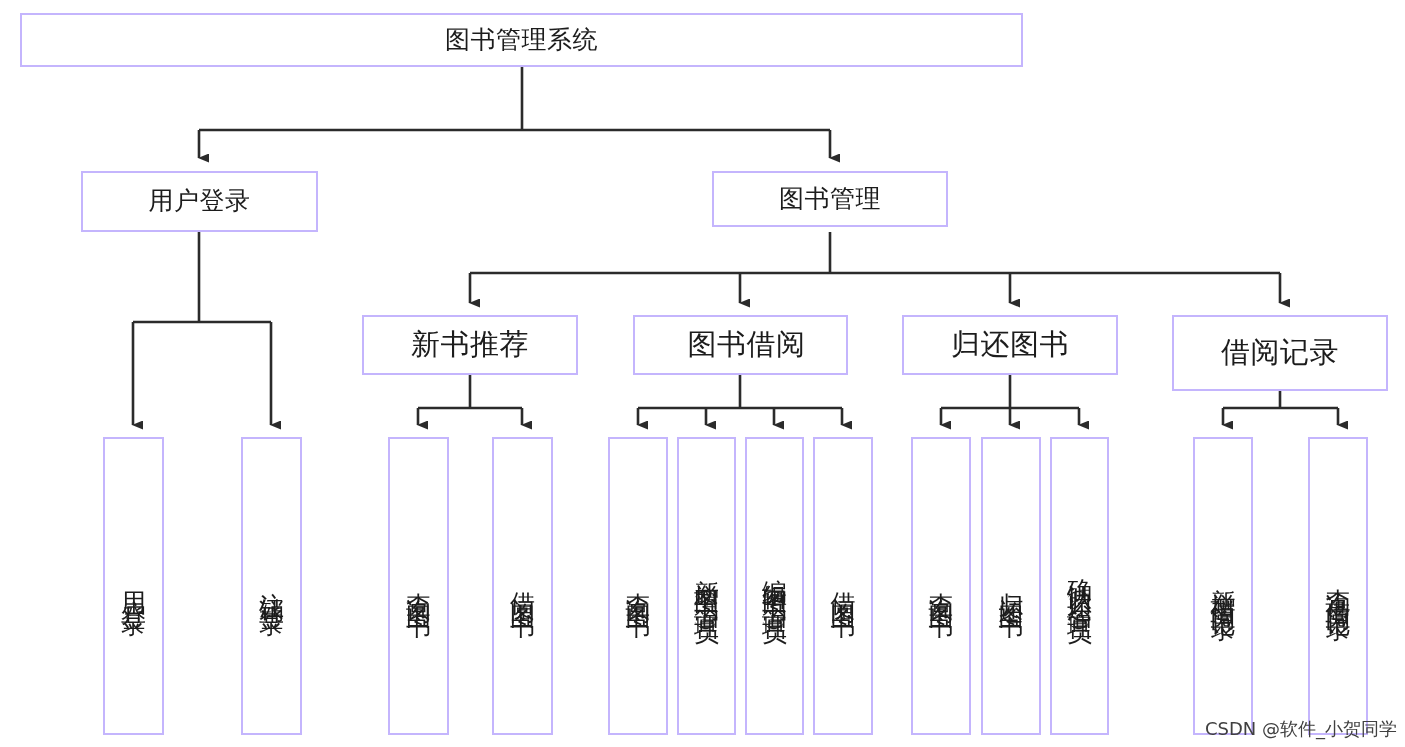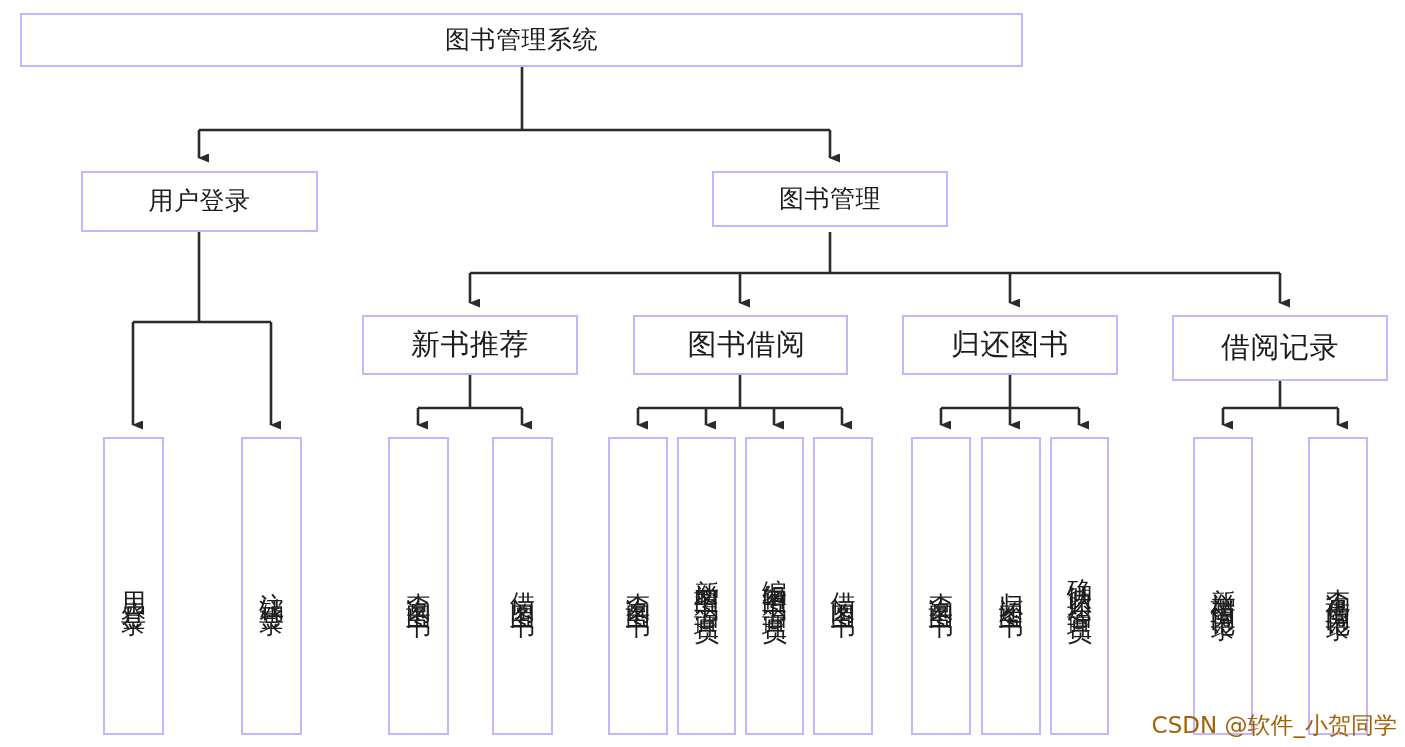--- a/index.html
+++ b/index.html
@@ -61,22 +61,22 @@
     white-space: nowrap;
     display: block;
   }
   .node.leaf.tall-text .node-label {
     letter-spacing: 6px;
   }
   #watermark {
     position: absolute;
     right: 8px;
     bottom: 6px;
-    font-size: 23px;
-    color: #a16207;
+    font-size: 18px;
+    color: #404040;
     z-index: 5;
     white-space: nowrap;
     font-family: "DejaVu Sans", "Liberation Sans", sans-serif;
   }
 </style>
 </head>
 <body>
 
 <div id="diagram-root">
 
@@ -144,21 +144,21 @@
 
   <div class="node level2" style="left:362px; top:315px; width:216px; height:60px;">
     <span class="node-label">新书推荐</span>
   </div>
   <div class="node level2" style="left:633px; top:315px; width:215px; height:60px;padding-left:12px;">
     <span class="node-label">图书借阅</span>
   </div>
   <div class="node level2" style="left:902px; top:315px; width:216px; height:60px;">
     <span class="node-label">归还图书</span>
   </div>
-  <div class="node level2" style="left:1172px; top:315px; width:216px; height:66px;">
+  <div class="node level2" style="left:1172px; top:315px; width:216px; height:76px;">
     <span class="node-label">借阅记录</span>
   </div>
 
   <div class="node leaf" style="left:103px; top:437px; width:61px; height:298px;">
     <span class="node-label">用户登录</span>
   </div>
   <div class="node leaf" style="left:241px; top:437px; width:61px; height:298px;">
     <span class="node-label">注销登录</span>
   </div>
 

